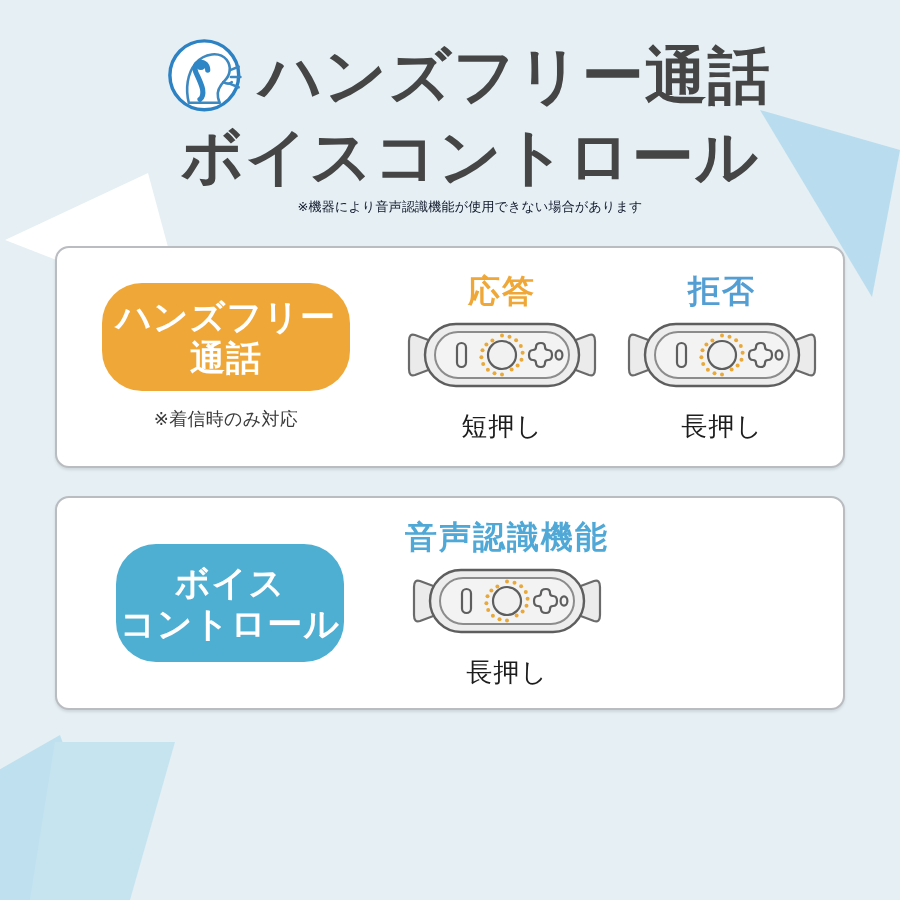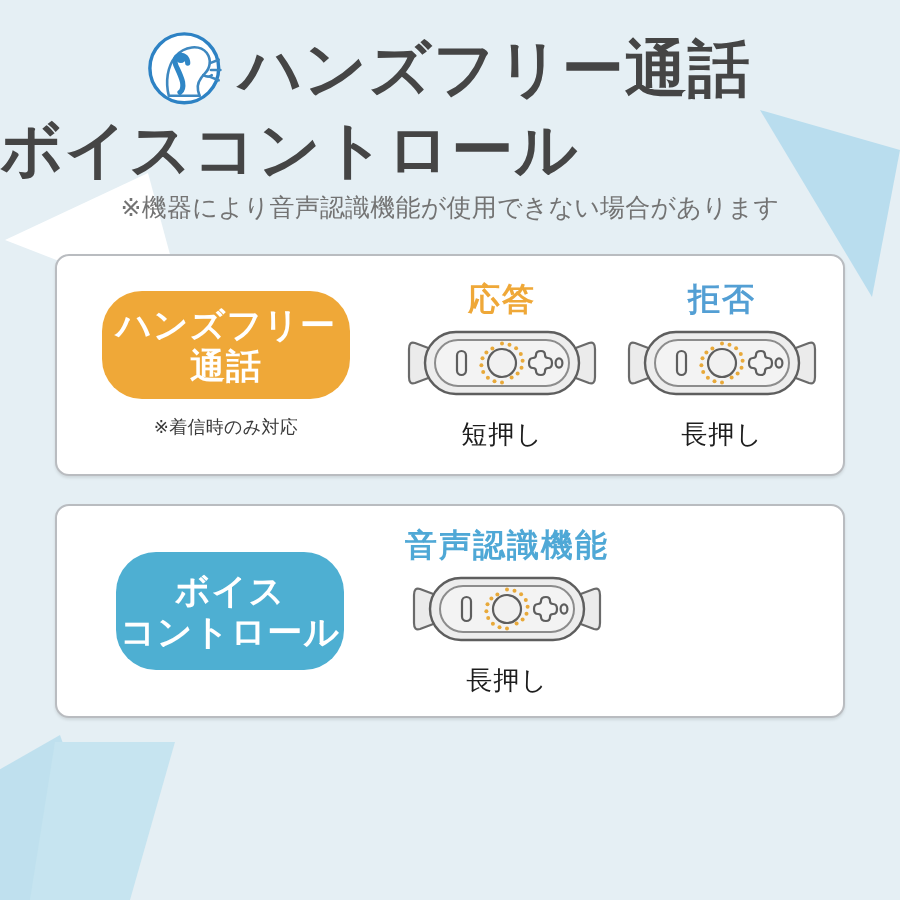--- a/index.html
+++ b/index.html
@@ -29,22 +29,23 @@
     position: absolute;
     inset: 0;
     z-index: 0;
     pointer-events: none;
   }
 
   
   .header {
     position: relative;
     z-index: 2;
-    padding-top: 25px;
+    padding-top: 32px;
     text-align: center;
+    margin-left: 40px;
   }
   .title-row {
     display: flex;
     align-items: center;
     justify-content: center;
     gap: 10px;
     margin-left: -6px;
   }
   .voice-icon {
     width: 86px;
@@ -56,35 +57,35 @@
   .title-line {
     font-size: 62px;
     line-height: 1.0;
     font-weight: 700;
     letter-spacing: 1px;
     color: #454545;
     white-space: nowrap;
   }
   .title-line.second {
     margin-top: 6px;
-    text-align: left;
+    text-align: center;
   }
 
   .subtitle {
     margin-top: 34px;
     font-size: 38px;
     line-height: 1.42;
     font-weight: 400;
     color: #262626;
     letter-spacing: 0.5px;
   }
   .note-top {
     margin-top: 10px;
-    font-size: 25px;
-    color: #737373;
+    font-size: 13px;
+    color: #0f172a;
     letter-spacing: 0.2px;
   }
 
   
   .cards {
     position: relative;
     z-index: 2;
     margin: 0 auto;
     width: 790px;
     padding-top: 30px;

